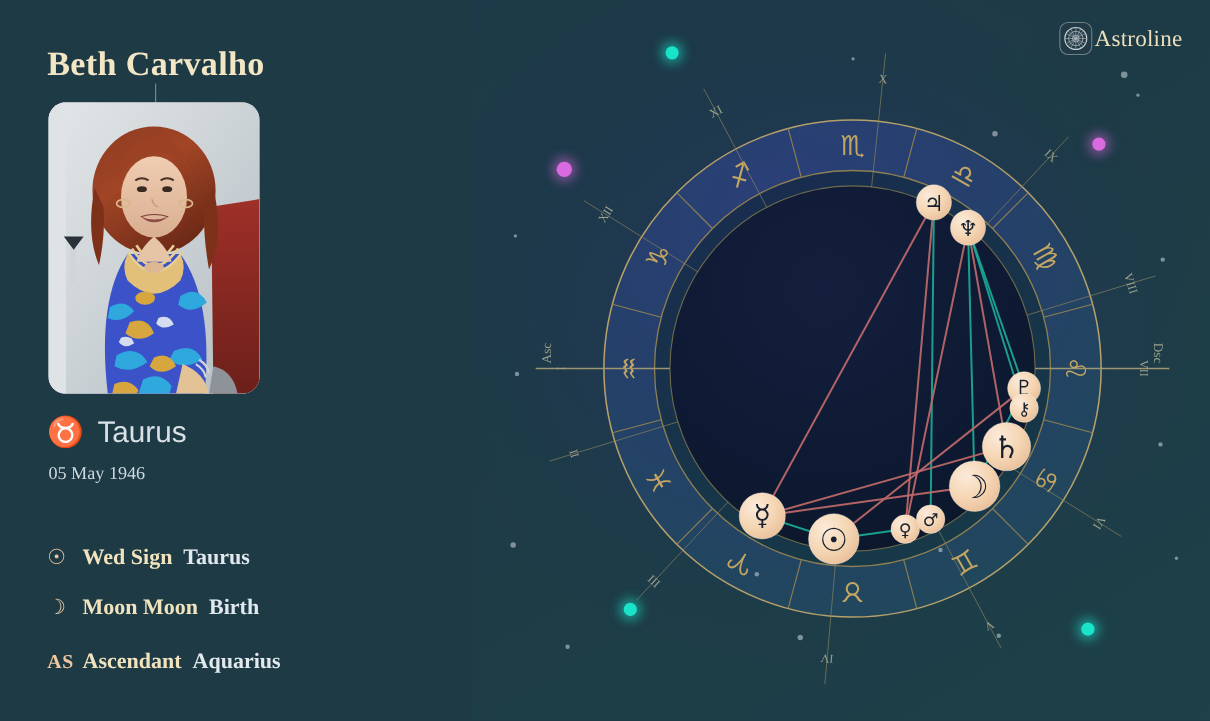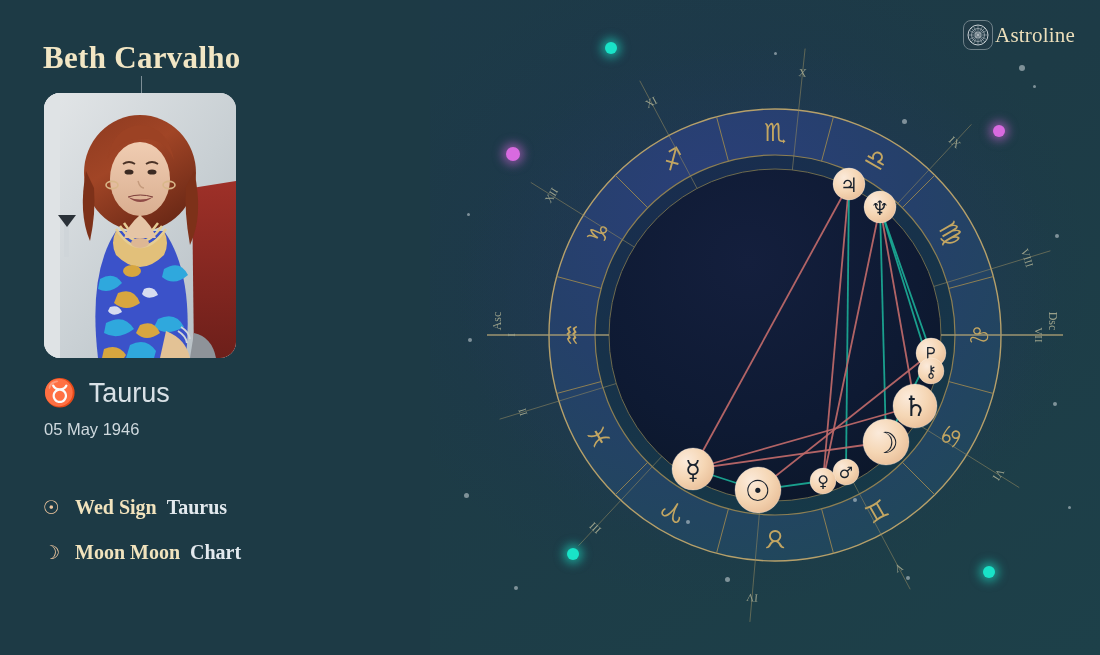--- a/index.html
+++ b/index.html
@@ -76,21 +76,21 @@
   .sign-line {
     position: absolute; left: 43px; top: 378px;
     display: flex; align-items: center; gap: 12px;
   }
   .sign-glyph { font-size: 27px; color: #f3cba6; line-height: 1; }
   .sign-name  { font-size: 27px; color: #d9e1e6; }
 
   .meta {
     position: absolute; left: 44px; font-size: 16.5px; color: #cfd9de;
   }
-  .meta.date { top: 420px; }
+  .meta.date { top: 420px; font-family: Liberation Serif, serif; }
   .meta.place { top: 451px; }
 
   .row {
     position: absolute; left: 43px;
     display: flex; align-items: baseline; gap: 10px;
     font-family: "Liberation Serif", serif;
   }
   .row .ic {
     font-size: 19px; color: #f0c79f; width: 22px; text-align: left;
     font-family: "DejaVu Sans", sans-serif;
@@ -229,21 +229,26 @@
   <div class="meta date">05 May 1946</div>
 
   <div class="row sun">
     <span class="ic">☉</span>
     <span class="lbl">Wed Sign</span>
     <span class="val">Taurus</span>
   </div>
   <div class="row moon">
     <span class="ic">☽</span>
     <span class="lbl">Moon Moon</span>
-    <span class="val">Chart</span>
+    <span class="val">Birth</span>
+  </div>
+  <div class="row asc">
+    <span class="ic as">AS</span>
+    <span class="lbl">Ascendant</span>
+    <span class="val">Aquarius</span>
   </div>
 
   <svg class="wheel" viewBox="0 0 670 655">
     <defs>
       <radialGradient id="signRing" cx="0.38" cy="0.22" r="0.95">
         <stop offset="0%" stop-color="#2b3f7a"></stop>
         <stop offset="45%" stop-color="#25406a"></stop>
         <stop offset="100%" stop-color="#1f4a56"></stop>
       </radialGradient>
       <radialGradient id="houseRing" cx="0.4" cy="0.25" r="0.9">

